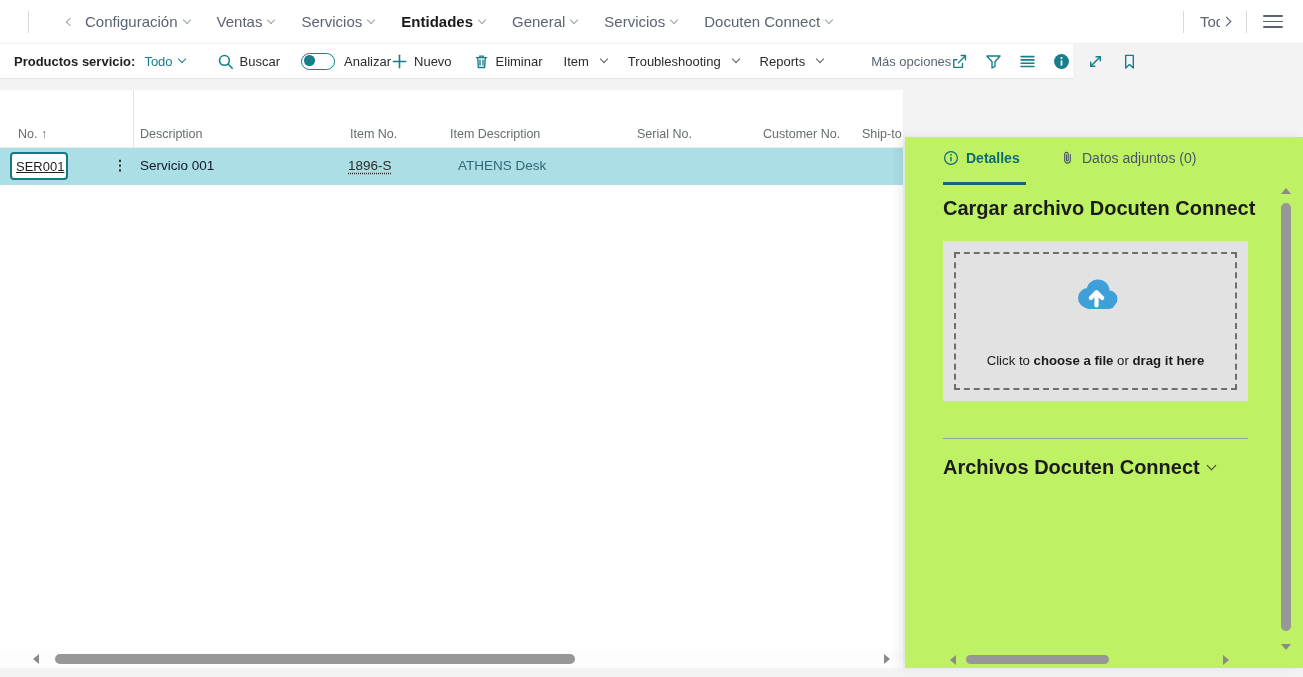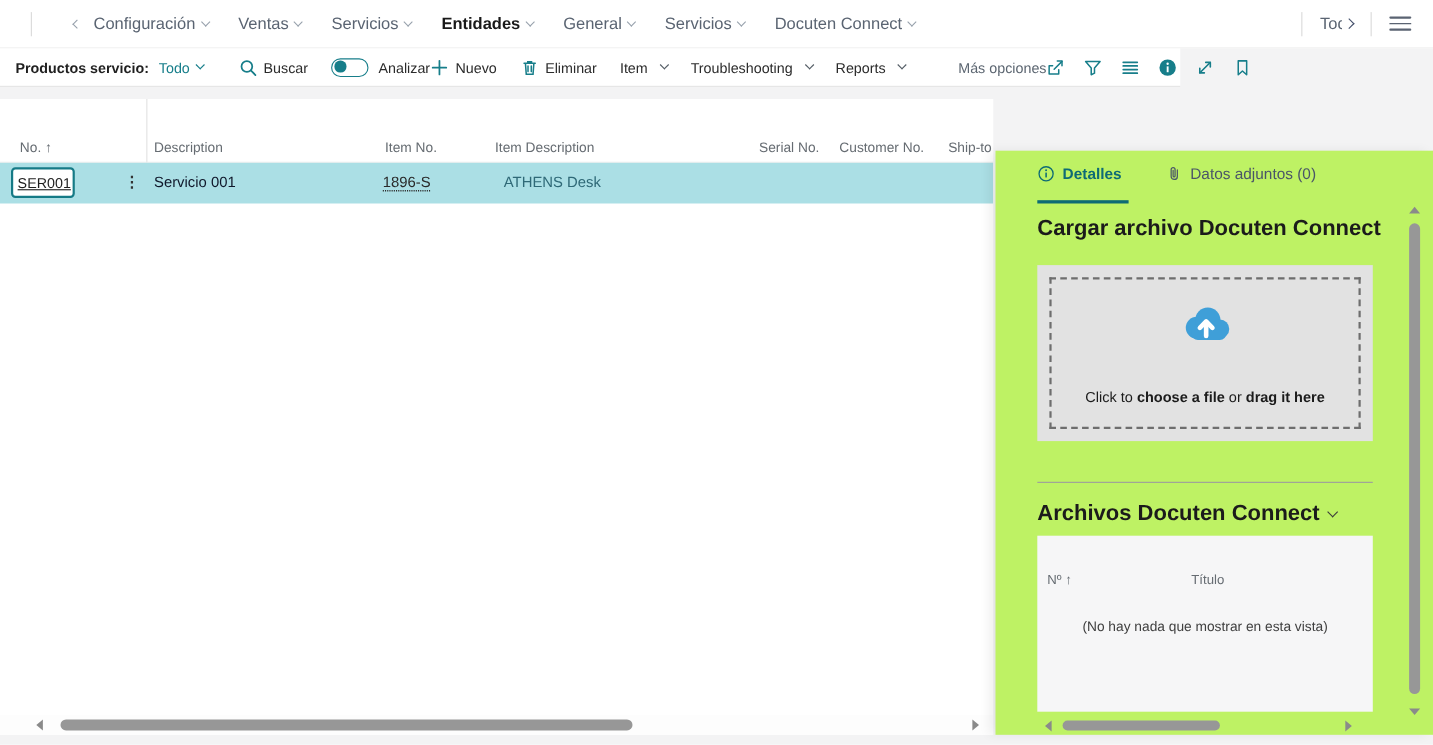--- a/index.html
+++ b/index.html
@@ -251,21 +251,21 @@
 </div>
 
 <div class="listpane">
   <div class="freeze-div"></div>
   <div class="head-line"></div>
 
   <span class="col-head" style="left:18px;"><span>No.</span> <span>↑</span></span>
   <span class="col-head" style="left:140px;">Description</span>
   <span class="col-head" style="left:350px;">Item No.</span>
   <span class="col-head" style="left:450px;">Item Description</span>
-  <span class="col-head" style="left:690px;text-align:right;">Serial No.</span>
+  <span class="col-head" style="left:637px;text-align:right;">Serial No.</span>
   <span class="col-head" style="left:763px;">Customer No.</span>
   <span class="col-head" style="left:862px;">Ship-to</span>
 
   <div class="grid-row">
     <span class="cell-focus">SER001</span>
     <span class="row-ellipsis">⋮</span>
     <span class="cell" style="left:140px;">Servicio 001</span>
     <span class="cell linklike" style="left:348px;">1896-S</span>
     <span class="cell tealish" style="left:458px;">ATHENS Desk</span>
   </div>
@@ -316,25 +316,20 @@
     <div class="upload-text"><span>Click to </span><b>choose a file</b><span> or </span><b>drag it here</b></div>
   </div>
 
   <div class="fb-divider"></div>
 
   <div class="fb-files-heading-row">
     <span class="fb-heading" style="position:static;">Archivos Docuten Connect</span>
     <span class="chev big" style="border-color:#3c3c3c; margin-left:8px;"></span>
   </div>
 
-  <div class="files-panel">
-    <span class="fp-head" style="left:9px;"><span>Nº</span> <span>↑</span></span>
-    <span class="fp-head" style="left:140px;">Título</span>
-    <div class="fp-empty">(No hay nada que mostrar en esta vista)</div>
-  </div>
 
   <span class="tri u" style="left:376px; top:51px;"></span>
   <span class="vthumb" style="left:376px; top:66px; width:10px; height:428px;"></span>
   <span class="tri d" style="left:376px; top:507px;"></span>
 
   <span class="tri l" style="left:45px; top:518px;"></span>
   <span class="hthumb" style="left:61px; top:518px; width:143px; height:9px;"></span>
   <span class="tri r" style="left:318px; top:518px;"></span>
 </div>
 

